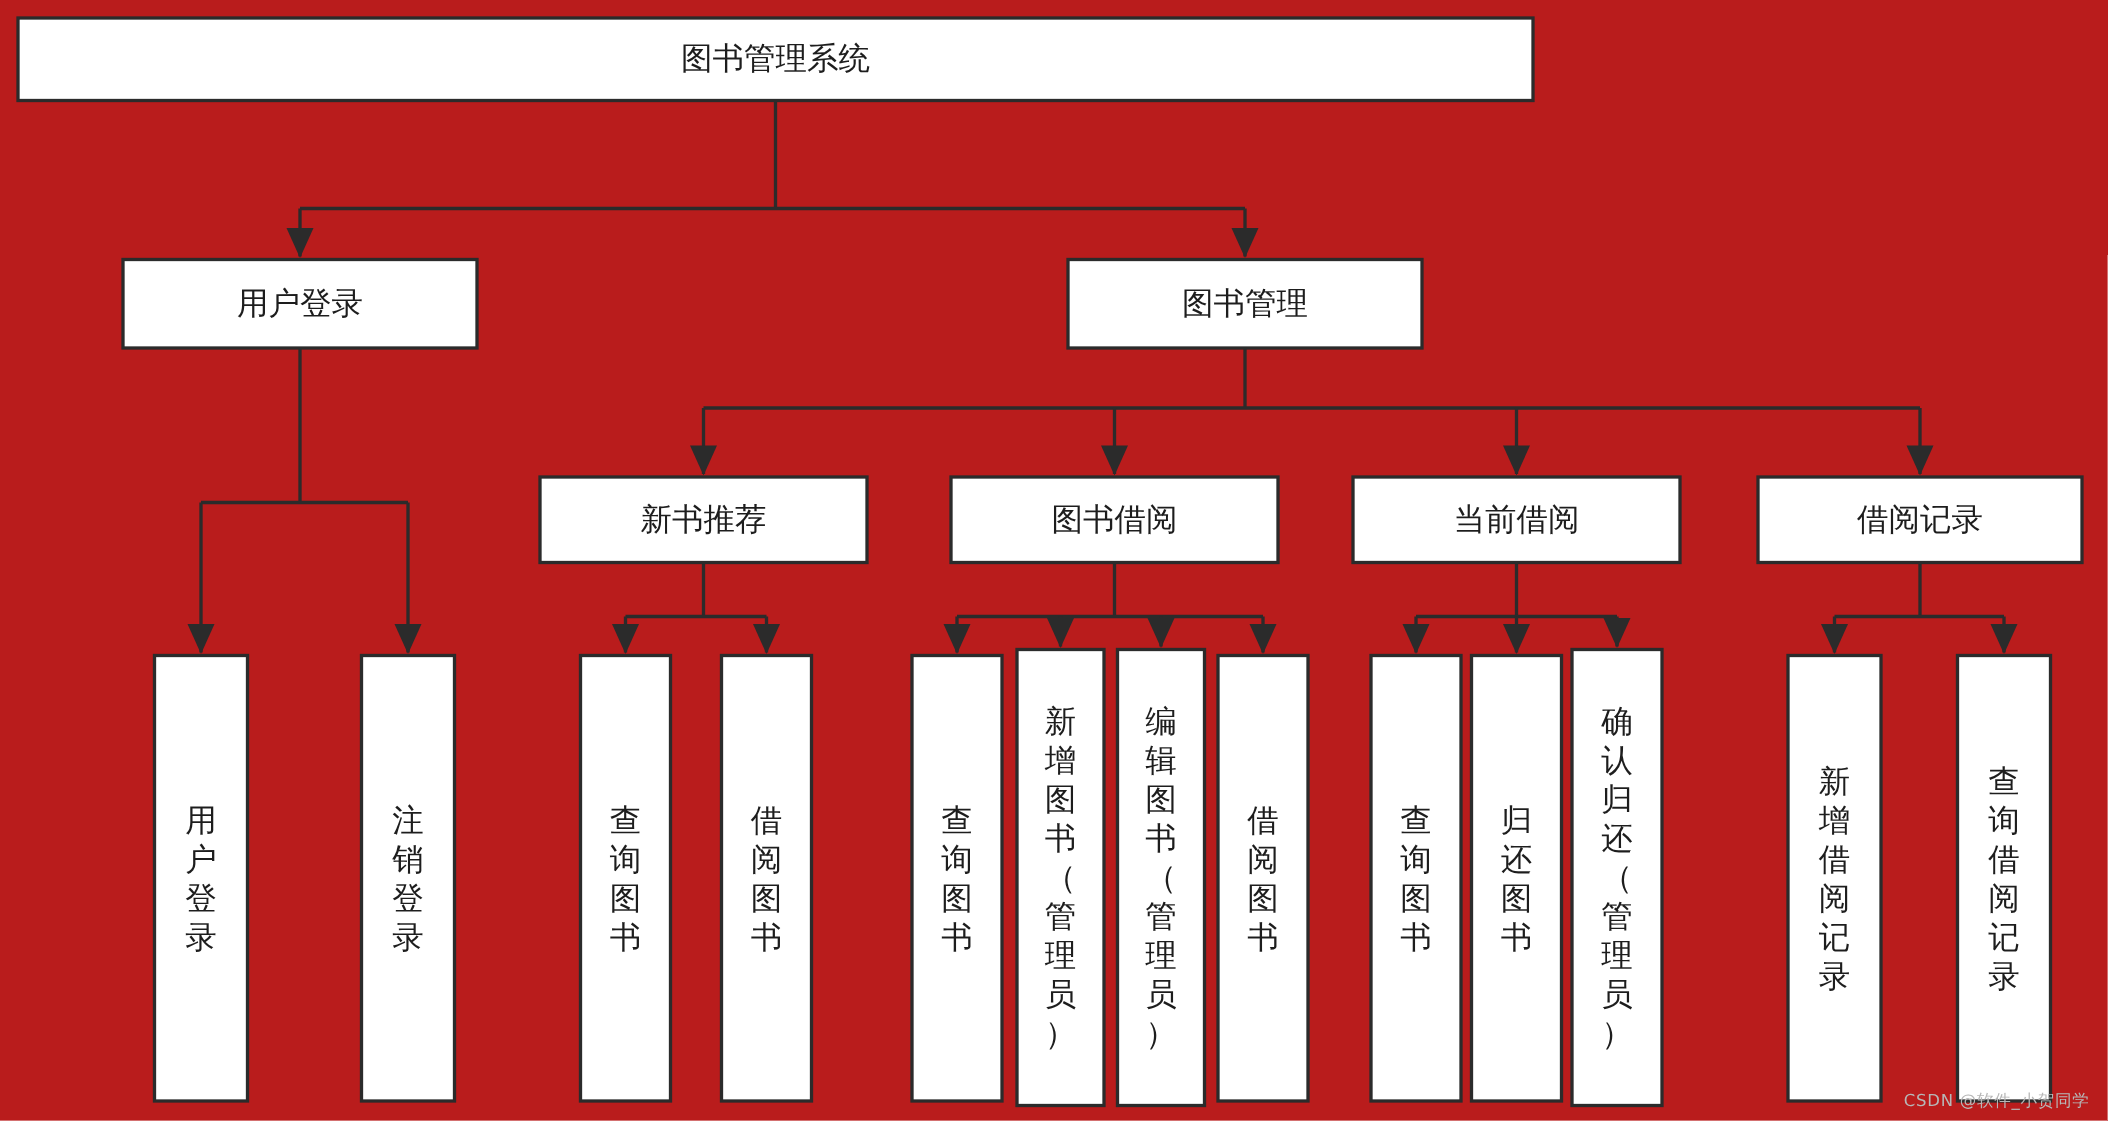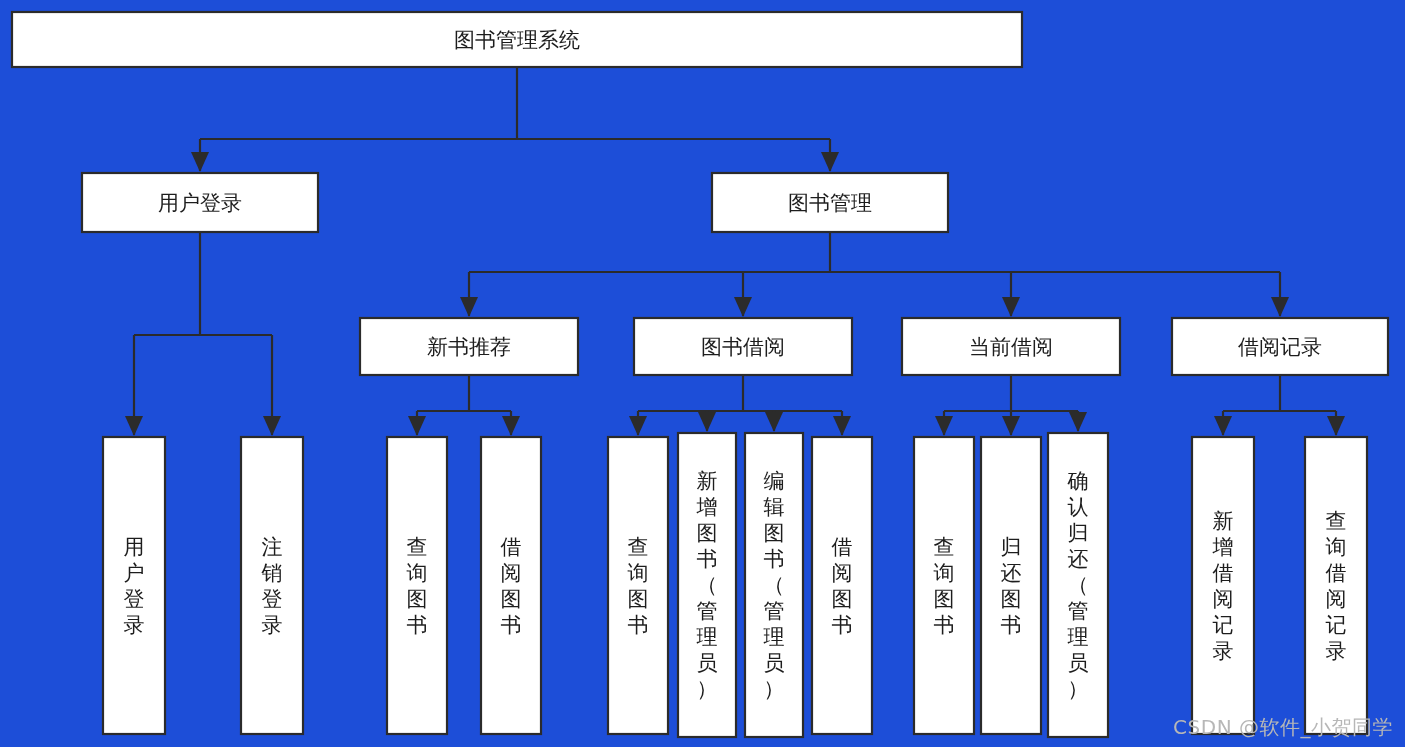--- a/index.html
+++ b/index.html
@@ -10,21 +10,21 @@
   body {
     width: 1405px;
     height: 747px;
     font-family: "DejaVu Sans", "Liberation Sans", sans-serif;
     overflow: hidden;
   }
   #diagram-root {
     position: relative;
     width: 1405px;
     height: 747px;
-    background: #1d4ed8;
+    background: #b91c1c;
   }
   svg.diagram-canvas {
     position: absolute;
     top: 0;
     left: 0;
     width: 1405px;
     height: 747px;
   }
   .node-box {
     fill: #ffffff;
@@ -52,21 +52,21 @@
   }
   .arrow-head {
     fill: #2b2b2b;
     stroke: none;
   }
   .watermark {
     position: absolute;
     right: 12px;
     bottom: 6px;
     font-family: "DejaVu Sans", "Liberation Sans", sans-serif;
-    font-size: 20px;
+    font-size: 11px;
     color: #b7b7b7;
     letter-spacing: 0.5px;
     white-space: nowrap;
     pointer-events: none;
   }
 </style>
 </head>
 <body>
 
 <div id="diagram-root">

